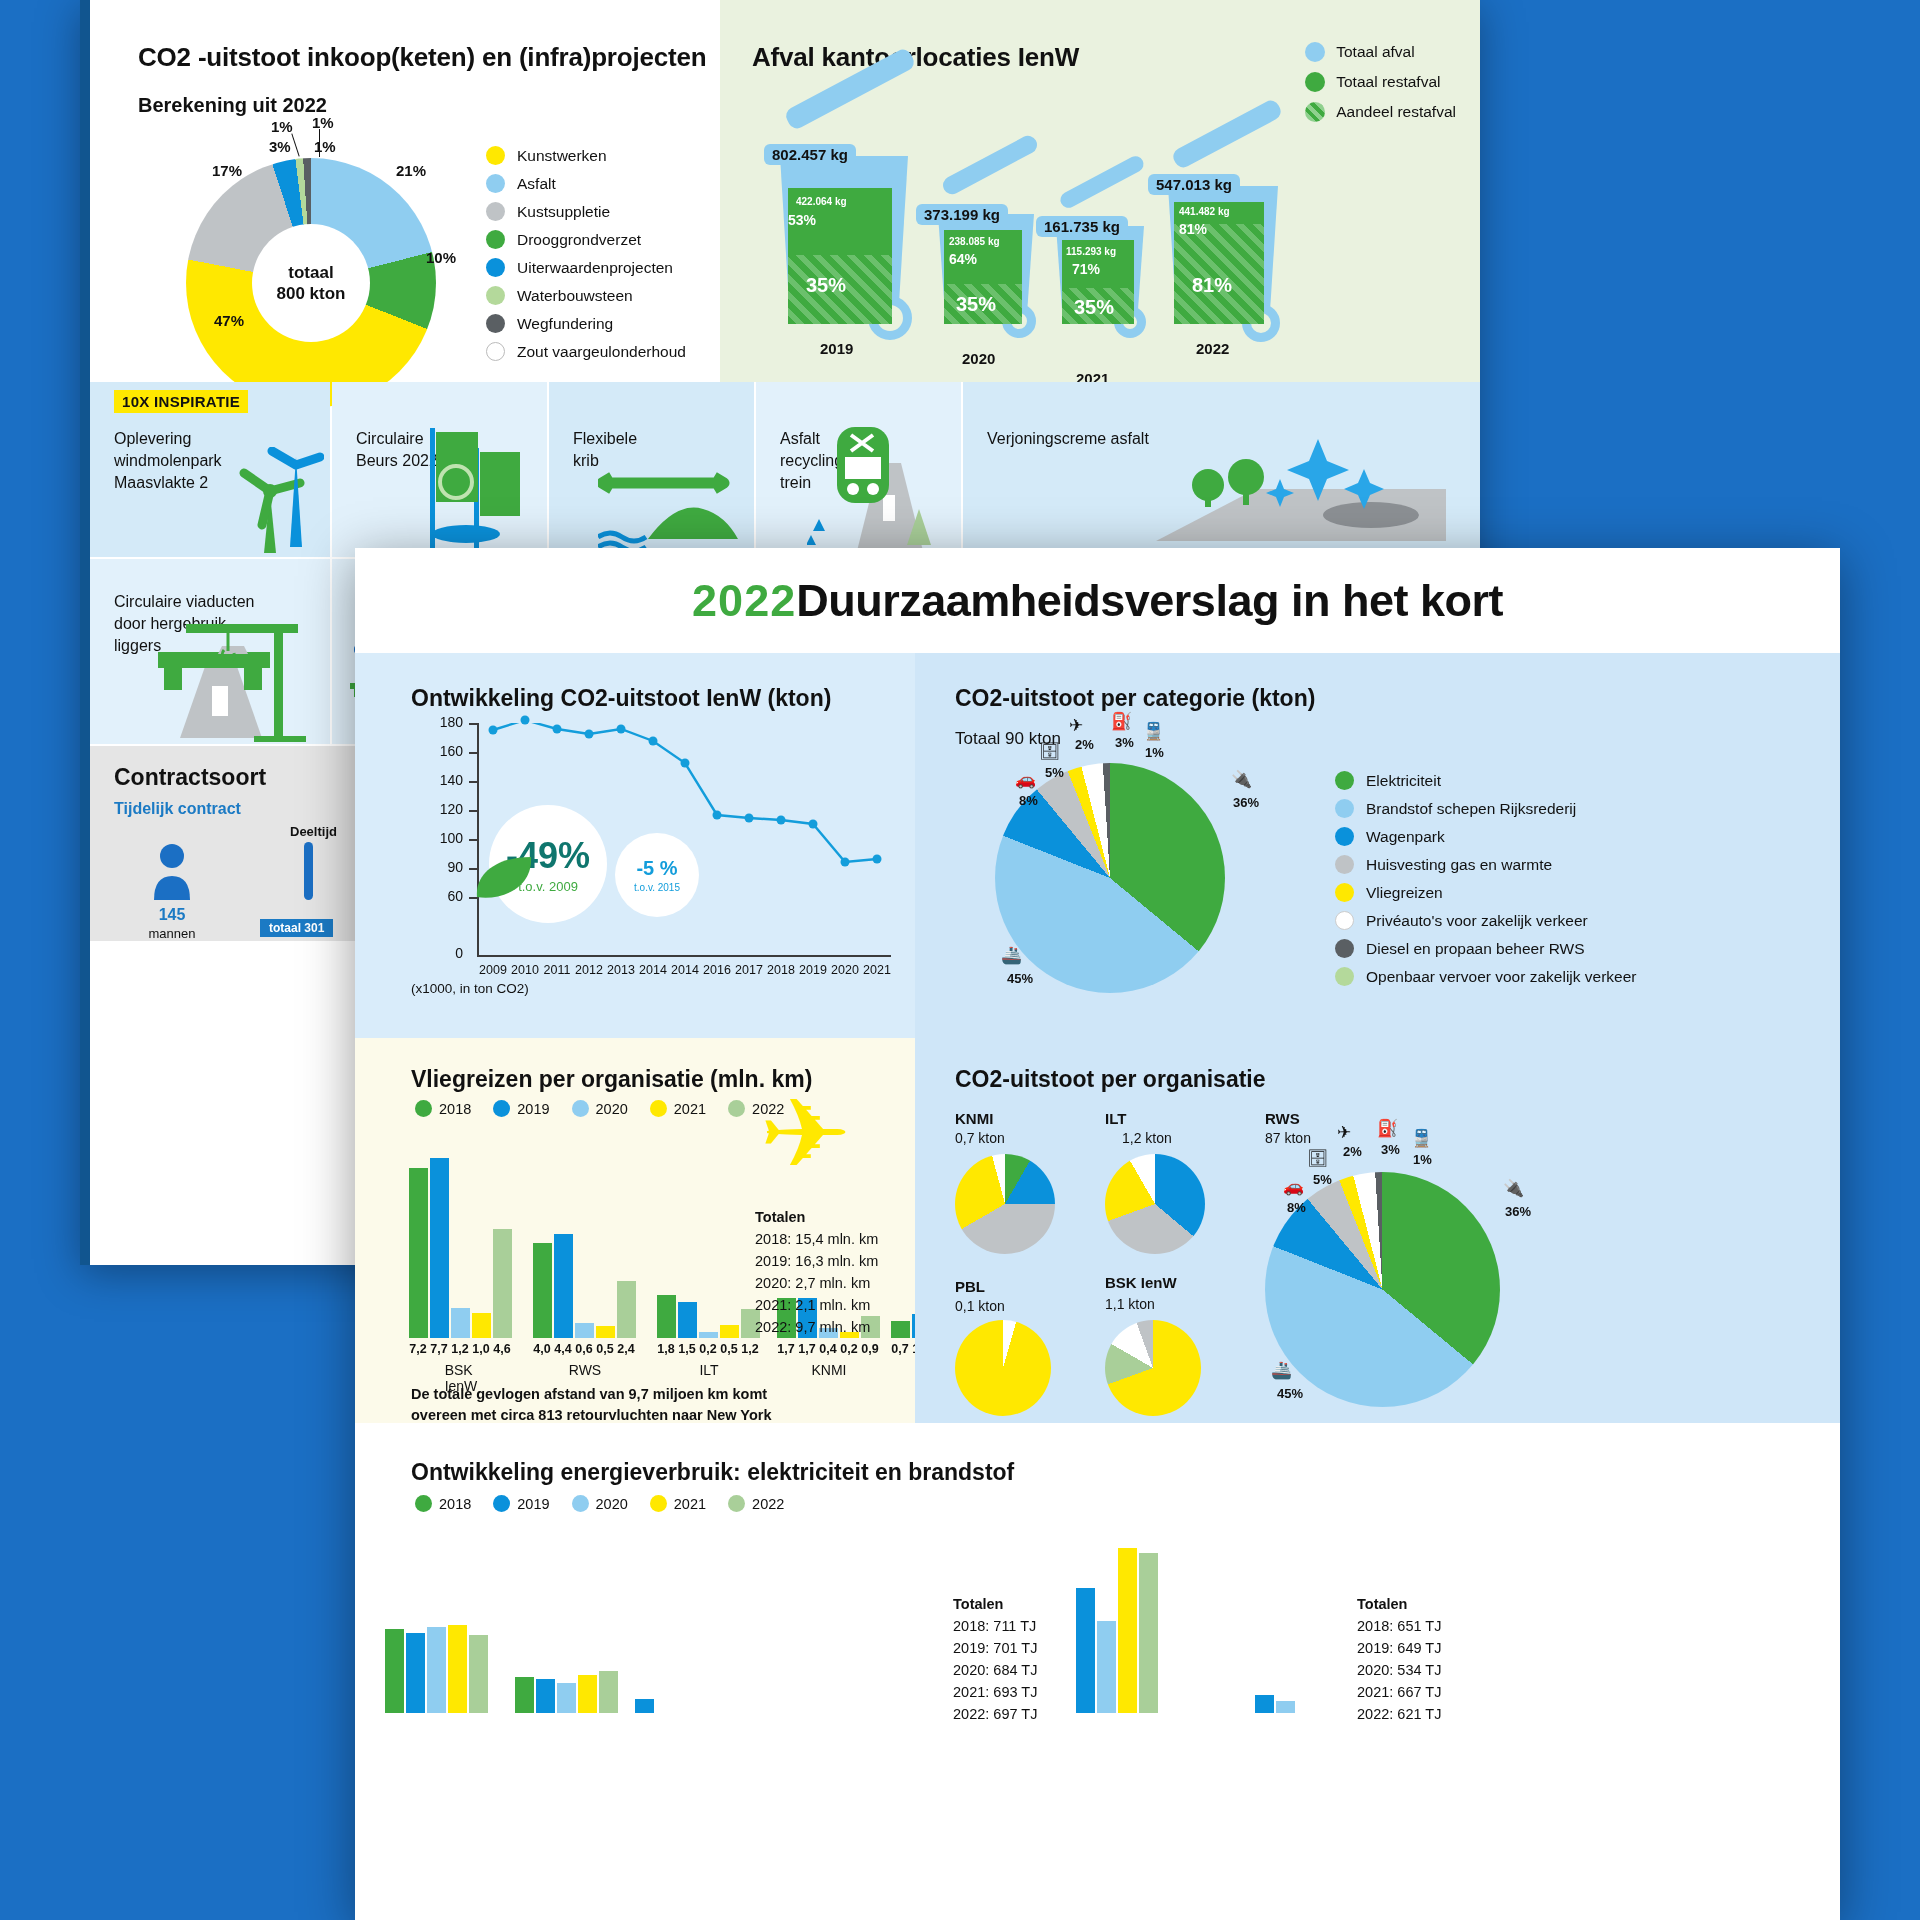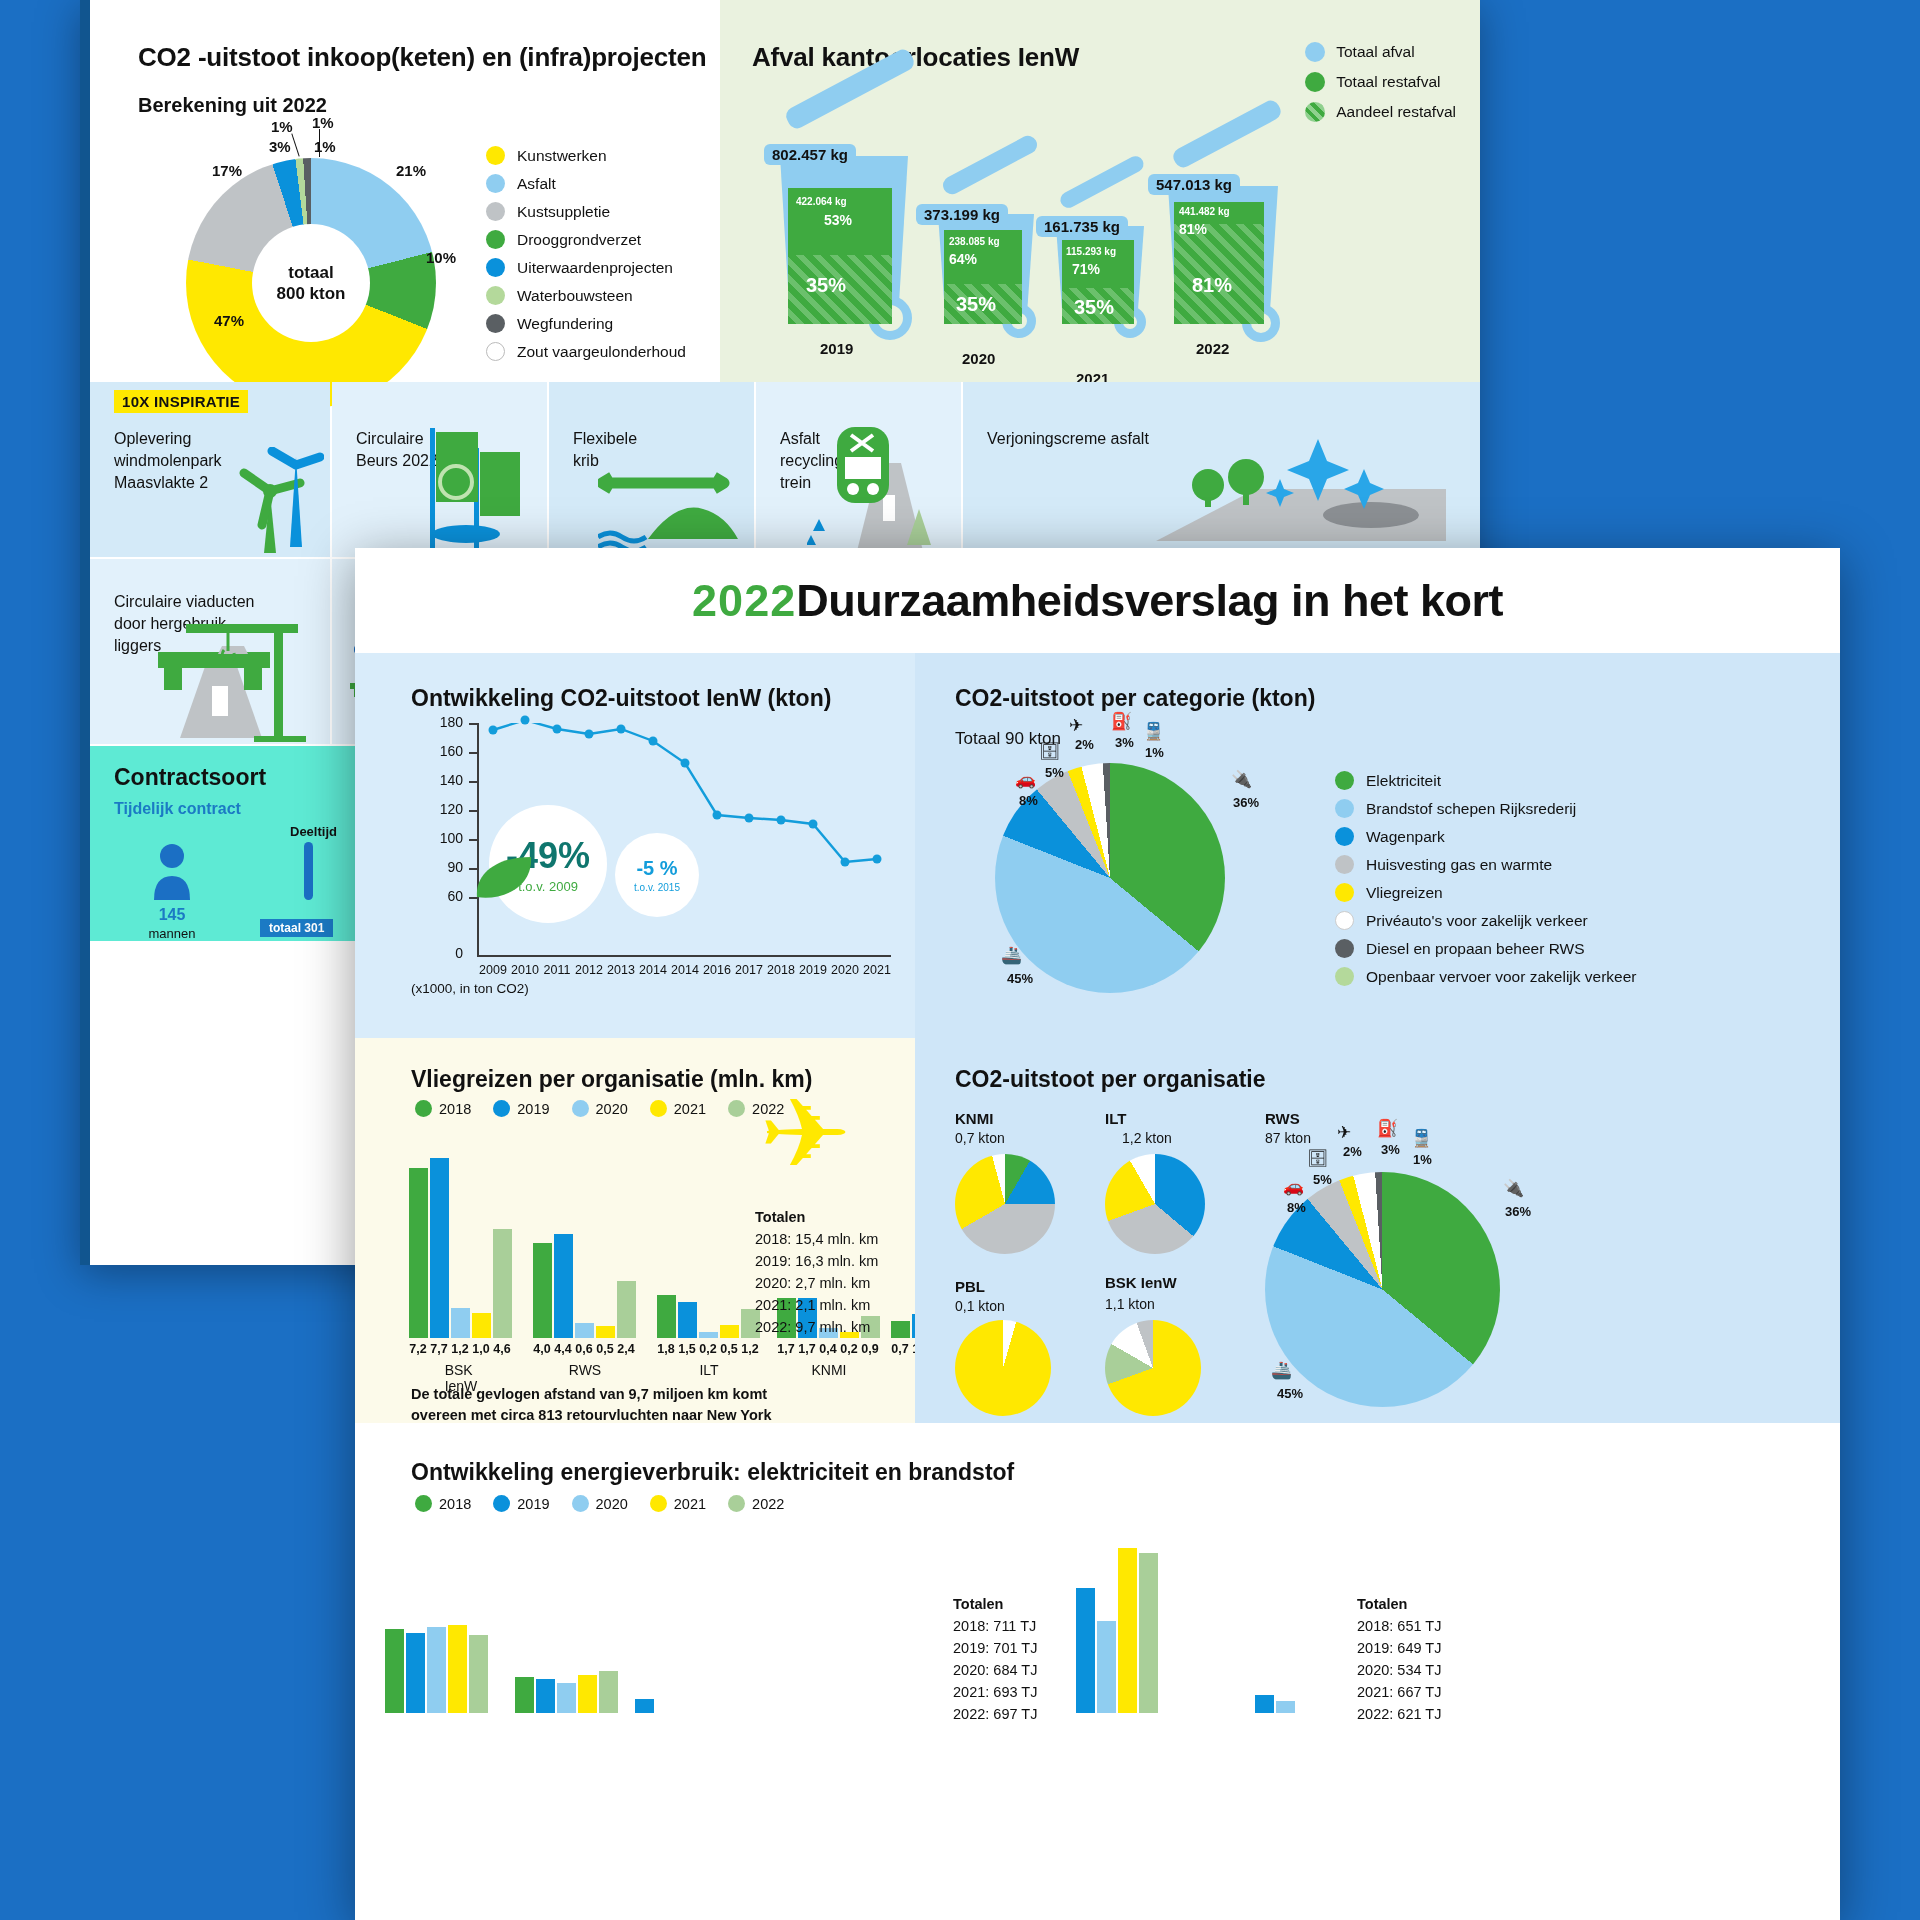--- a/index.html
+++ b/index.html
@@ -79,21 +79,21 @@
   .tiles { position:absolute; left:10px; top:382px; width:1390px; }
   .tile {
     position:absolute; background:#d4eaf8; overflow:hidden;
   }
   .tile.lite { background:#e2f1fb; }
   .tile-txt { position:absolute; left:24px; top:46px; font-size:16px; line-height:1.38; color:#111; }
   .badge-inspiratie {
     position:absolute; left:24px; top:8px; background:#ffe800; color:#111;
     font-weight:bold; font-size:15px; padding:3px 8px; letter-spacing:.3px;
   }
-  .contract-card { position:absolute; background:#5eead4;padding-left:20px; }
+  .contract-card { position:absolute; background:#e5e5e5;padding-left:20px; }
   .contract-h { font-size:23px;font-weight:bold;color:#111; }
   .contract-s { font-size:16px;font-weight:bold;color:#1b7ac4;margin-top:4px;}
   .ct-num { font-size:16px;font-weight:bold;color:#1b7ac4;text-align:center; }
   .ct-lbl { font-size:13px;color:#111;text-align:center; }
   .ct-total { background:#1b7ac4;color:#fff;font-size:12px;font-weight:bold;padding:2px 9px; }
 
   
   .sheet-front {
     position:absolute; left:355px; top:548px; width:1485px; height:1372px;
     background:#fff; box-shadow:0 10px 50px rgba(0,0,0,.4);
@@ -238,21 +238,21 @@
     </div>
 
     <div class="bin" style="left:38px;top:78px;width:180px;height:260px;">
       <div class="bin-lid" style="left:22px;top:0;width:140px;height:22px;transform:rotate(-28deg);"></div>
       <div class="bin-body" style="left:22px;top:78px;width:128px;height:168px;clip-path:polygon(0 0,100% 0,92% 100%,8% 100%);"></div>
       <div class="bin-wheel" style="left:110px;top:218px;width:44px;height:44px;"></div>
       <div class="bin-fill" style="left:30px;top:110px;width:104px;height:136px;"></div>
       <div class="bin-hatch" style="left:30px;top:177px;width:104px;height:69px;"></div>
       <div class="bin-kg" style="left:6px;top:66px;">802.457 kg</div>
       <div class="bin-inner-kg" style="left:38px;top:118px;">422.064 kg</div>
-      <div class="bin-inner-pc" style="left:38px;top:134px;padding-left:28px;">53%</div>
+      <div class="bin-inner-pc" style="left:30px;top:134px;">53%</div>
       <div class="bin-big-pc" style="left:48px;top:196px;">35%</div>
       <div class="bin-year" style="left:62px;top:262px;">2019</div>
     </div>
 
     <div class="bin" style="left:196px;top:148px;width:160px;height:190px;">
       <div class="bin-lid" style="left:22px;top:8px;width:104px;height:18px;transform:rotate(-28deg);"></div>
       <div class="bin-body" style="left:22px;top:66px;width:96px;height:110px;clip-path:polygon(0 0,100% 0,92% 100%,8% 100%);"></div>
       <div class="bin-wheel" style="left:86px;top:156px;width:34px;height:34px;"></div>
       <div class="bin-fill" style="left:28px;top:82px;width:78px;height:94px;"></div>
       <div class="bin-hatch" style="left:28px;top:136px;width:78px;height:40px;"></div>

